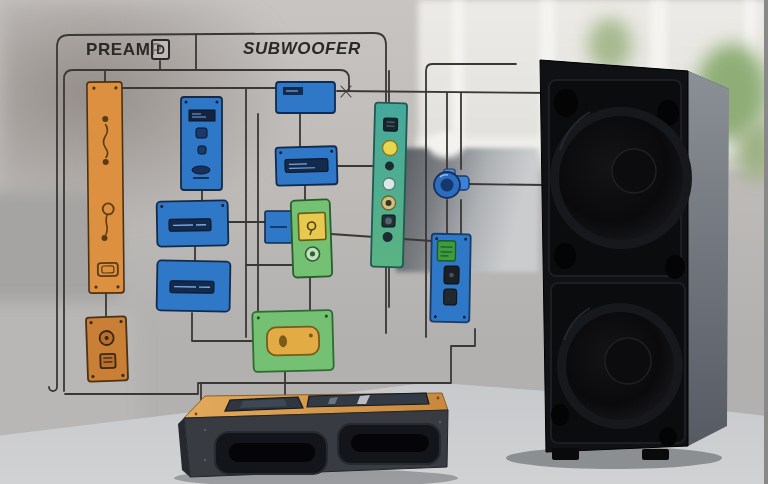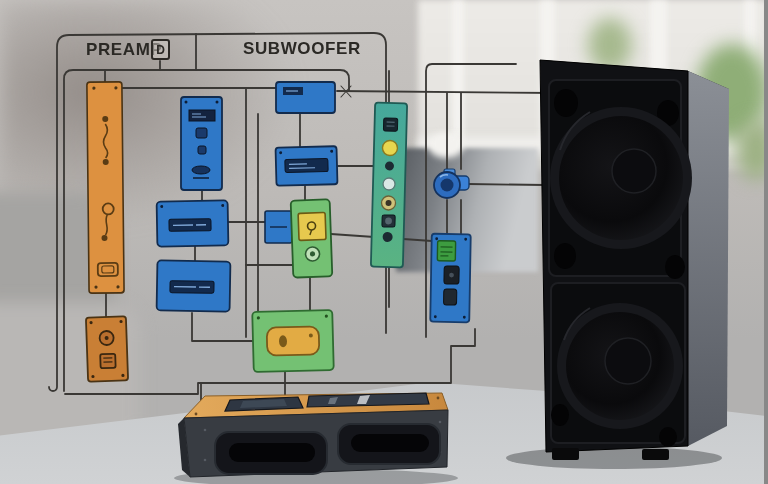--- a/index.html
+++ b/index.html
@@ -32,21 +32,21 @@
     background:linear-gradient(104deg,#55595e 0%,#7d8186 30%,#aeb1b4 55%,#caccce 80%);
     filter:blur(2px);}
   .sill-object{left:428px;top:132px;width:36px;height:26px;border-radius:50%;
     background:#f3f2ef;filter:blur(3px);}
   .table{left:0;top:0;width:768px;height:484px;
     background:linear-gradient(180deg,#9ea3a8 0%,#b4b7ba 35%,#d0d2d4 100%);
     clip-path:polygon(0 90%,31% 84%,56% 79%,73% 81%,100% 86%,100% 100%,0 100%);}
   
   .diagram-label{color:#2b2925;font-weight:bold;letter-spacing:.6px;font-size:17px;}
   .lbl-preamp{left:86px;top:40px;}
-  .lbl-sub{left:243px;top:39px;}
+  .lbl-sub{left:243px;top:39px;font-style:italic;}
   .d-badge{left:151px;top:39px;width:15px;height:17px;border:2px solid #2b2925;
     border-radius:3px;color:#2b2925;font-weight:bold;font-size:12px;
     display:flex;align-items:center;justify-content:center;background:rgba(210,206,200,.5);}
   svg{position:absolute;left:0;top:0;}
   .wire{fill:none;stroke:#3a3835;stroke-width:1.8;stroke-linecap:round;stroke-linejoin:round;}
   .thin{stroke-width:1.1;}
 </style>
 </head>
 <body>
 

